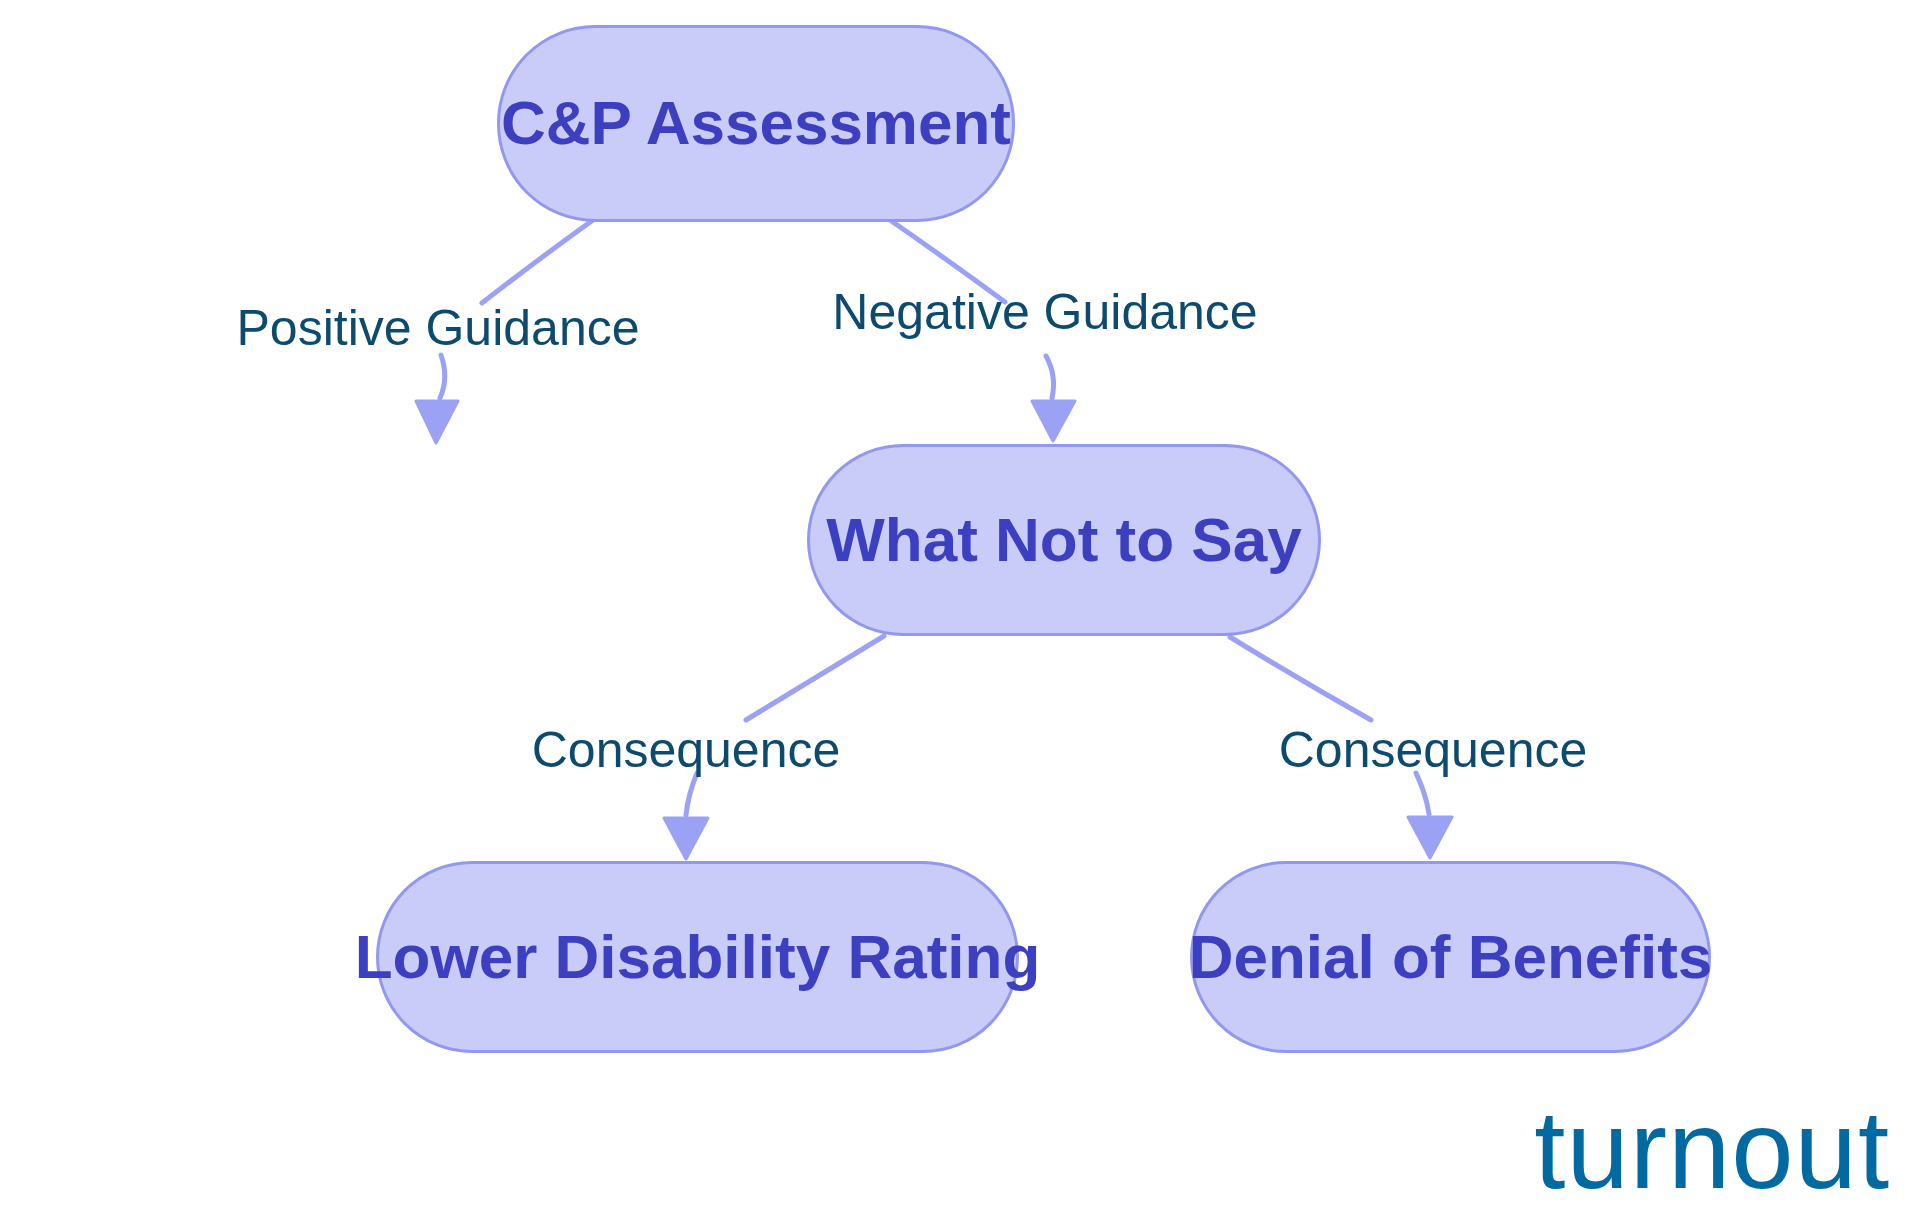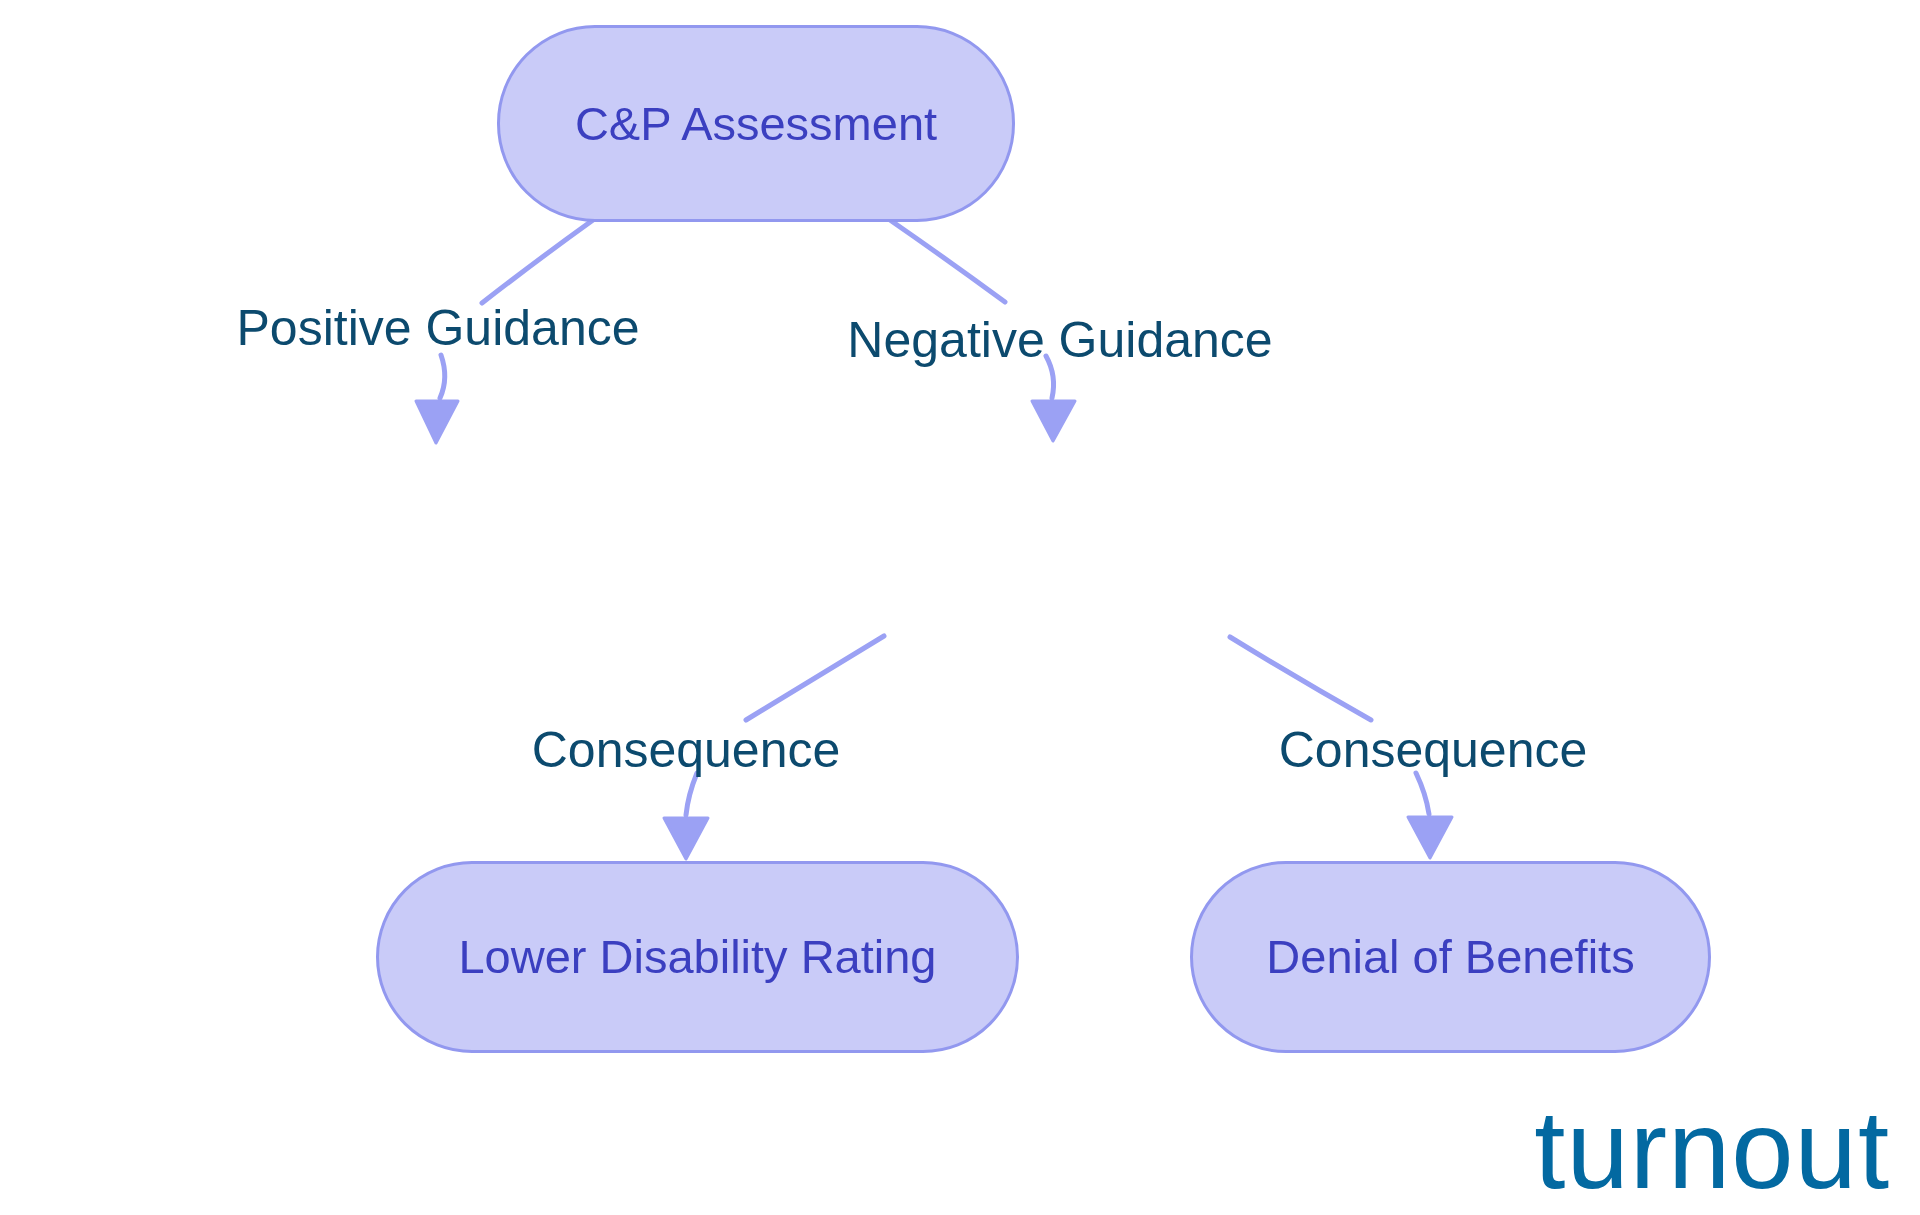--- a/index.html
+++ b/index.html
@@ -37,40 +37,41 @@
   .node {
     position: absolute;
     box-sizing: border-box;
     background: #c9cbf8;
     border: 3px solid #9298ef;
     border-radius: 98px;
     display: flex;
     align-items: center;
     justify-content: center;
     color: #3b3fc0;
-    font-size: 47px;
+    font-size: 62px;
     line-height: 1.1;
     white-space: nowrap;
     letter-spacing: 0px;
+    font-weight: bold;
   }
   .node-cp  { left: 497px;  top: 25px;  width: 518px; height: 197px; }
   .node-wts { left: 233px;  top: 443px; width: 405px; height: 192px; }
   .node-wnts{ left: 807px;  top: 444px; width: 514px; height: 192px; }
   .node-ldr { left: 376px;  top: 861px; width: 643px; height: 192px; }
   .node-dob { left: 1190px; top: 861px; width: 521px; height: 192px; }
   .edge-label {
     position: absolute;
     transform: translate(-50%, -50%);
     color: #0c4a6e;
     font-size: 50px;
     line-height: 1.1;
     white-space: nowrap;
   }
   .label-pg { left: 438px;  top: 328px; }
-  .label-ng { left: 1045px; top: 340px; margin-left: 15px; }
+  .label-ng { left: 1045px; top: 312px; }
   .label-cl { left: 686px;  top: 750px; }
   .label-cr { left: 1433px; top: 750px; }
   .logo {
     position: absolute;
     right: 30px;
     top: 1094px;
     color: #0369a1;
     font-size: 112px;
     line-height: 1;
     font-weight: normal;
@@ -103,20 +104,23 @@
 
     <path class="edge-line" d="M 1416 773 Q 1426 794 1429 814"></path>
     <path class="edge-head" d="M 1408 817 L 1452 817 L 1430 858 Z"></path>
   </svg>
 
   <div class="node node-cp">
     <span>C&amp;P Assessment</span>
   </div>
 
 
+  <div class="node node-wnts">
+    <span>What Not to Say</span>
+  </div>
 
   <div class="node node-ldr">
     <span>Lower Disability Rating</span>
   </div>
 
   <div class="node node-dob">
     <span>Denial of Benefits</span>
   </div>
 
   <div class="edge-label label-pg">Positive Guidance</div>

